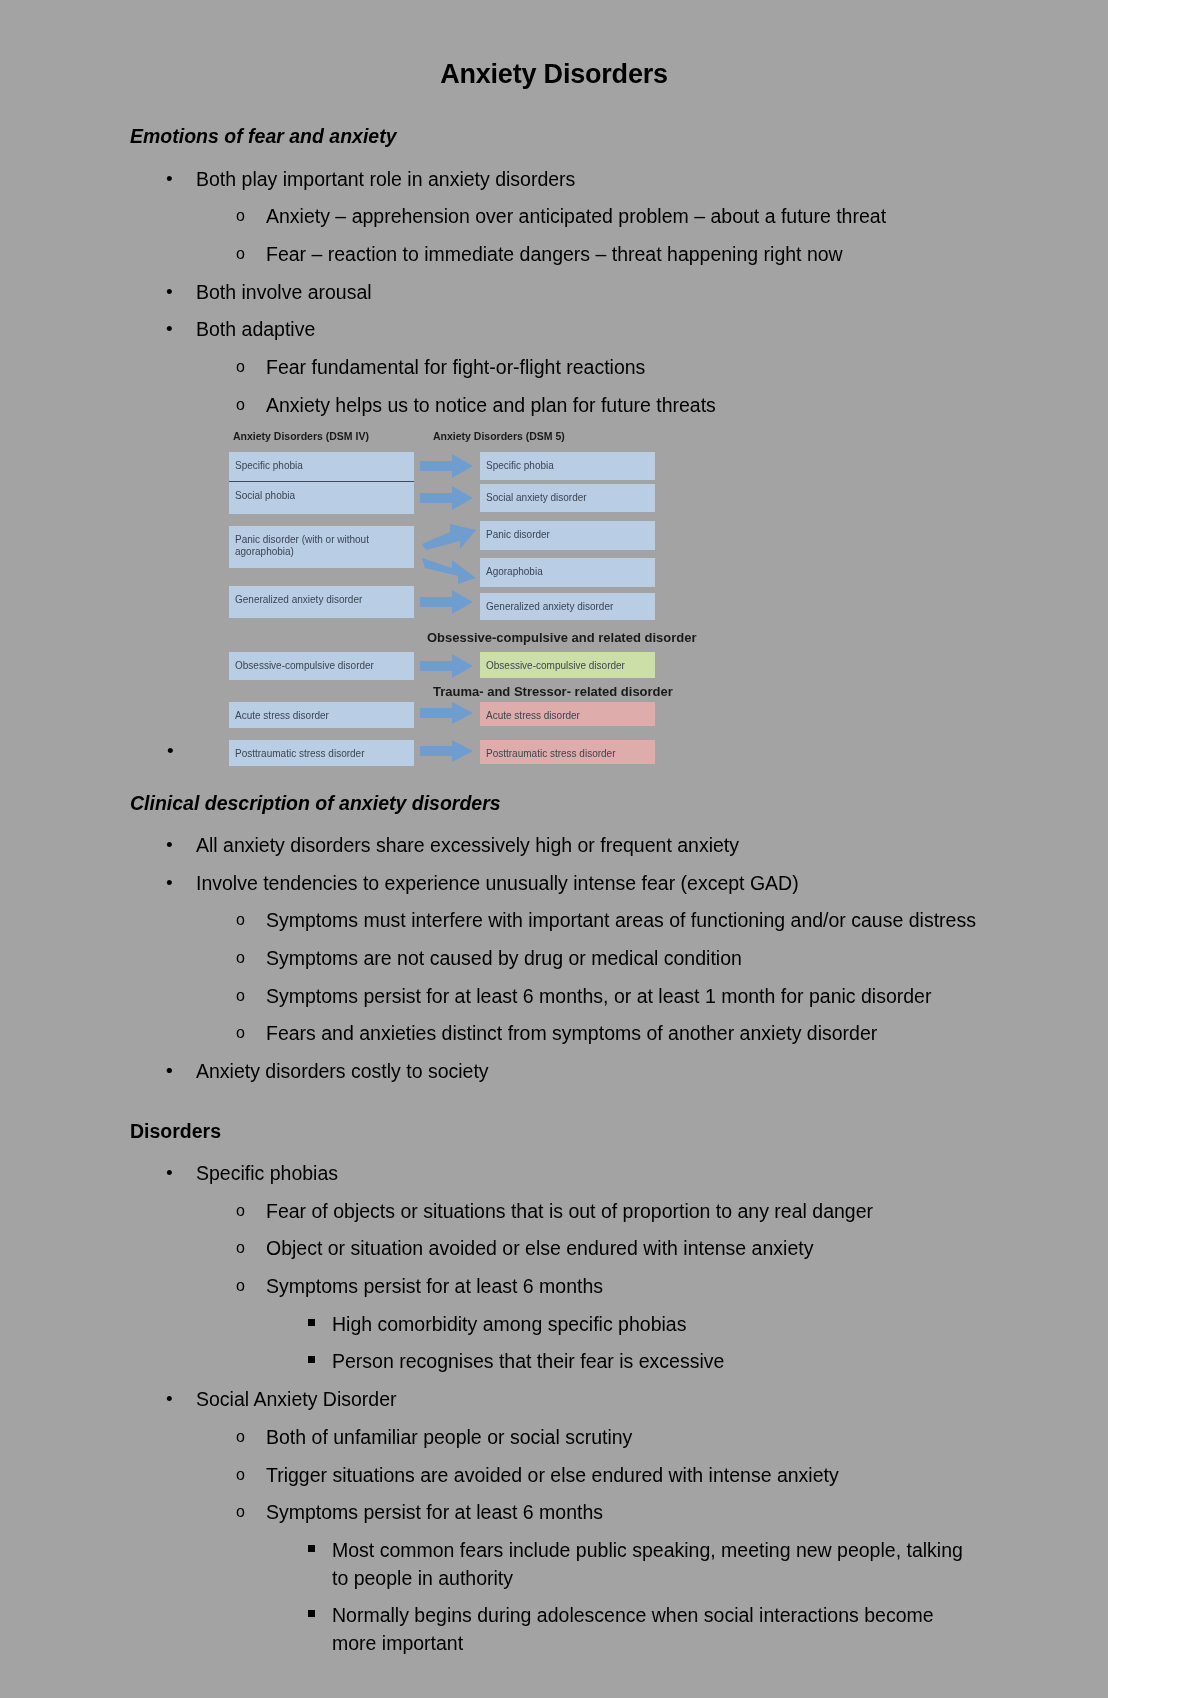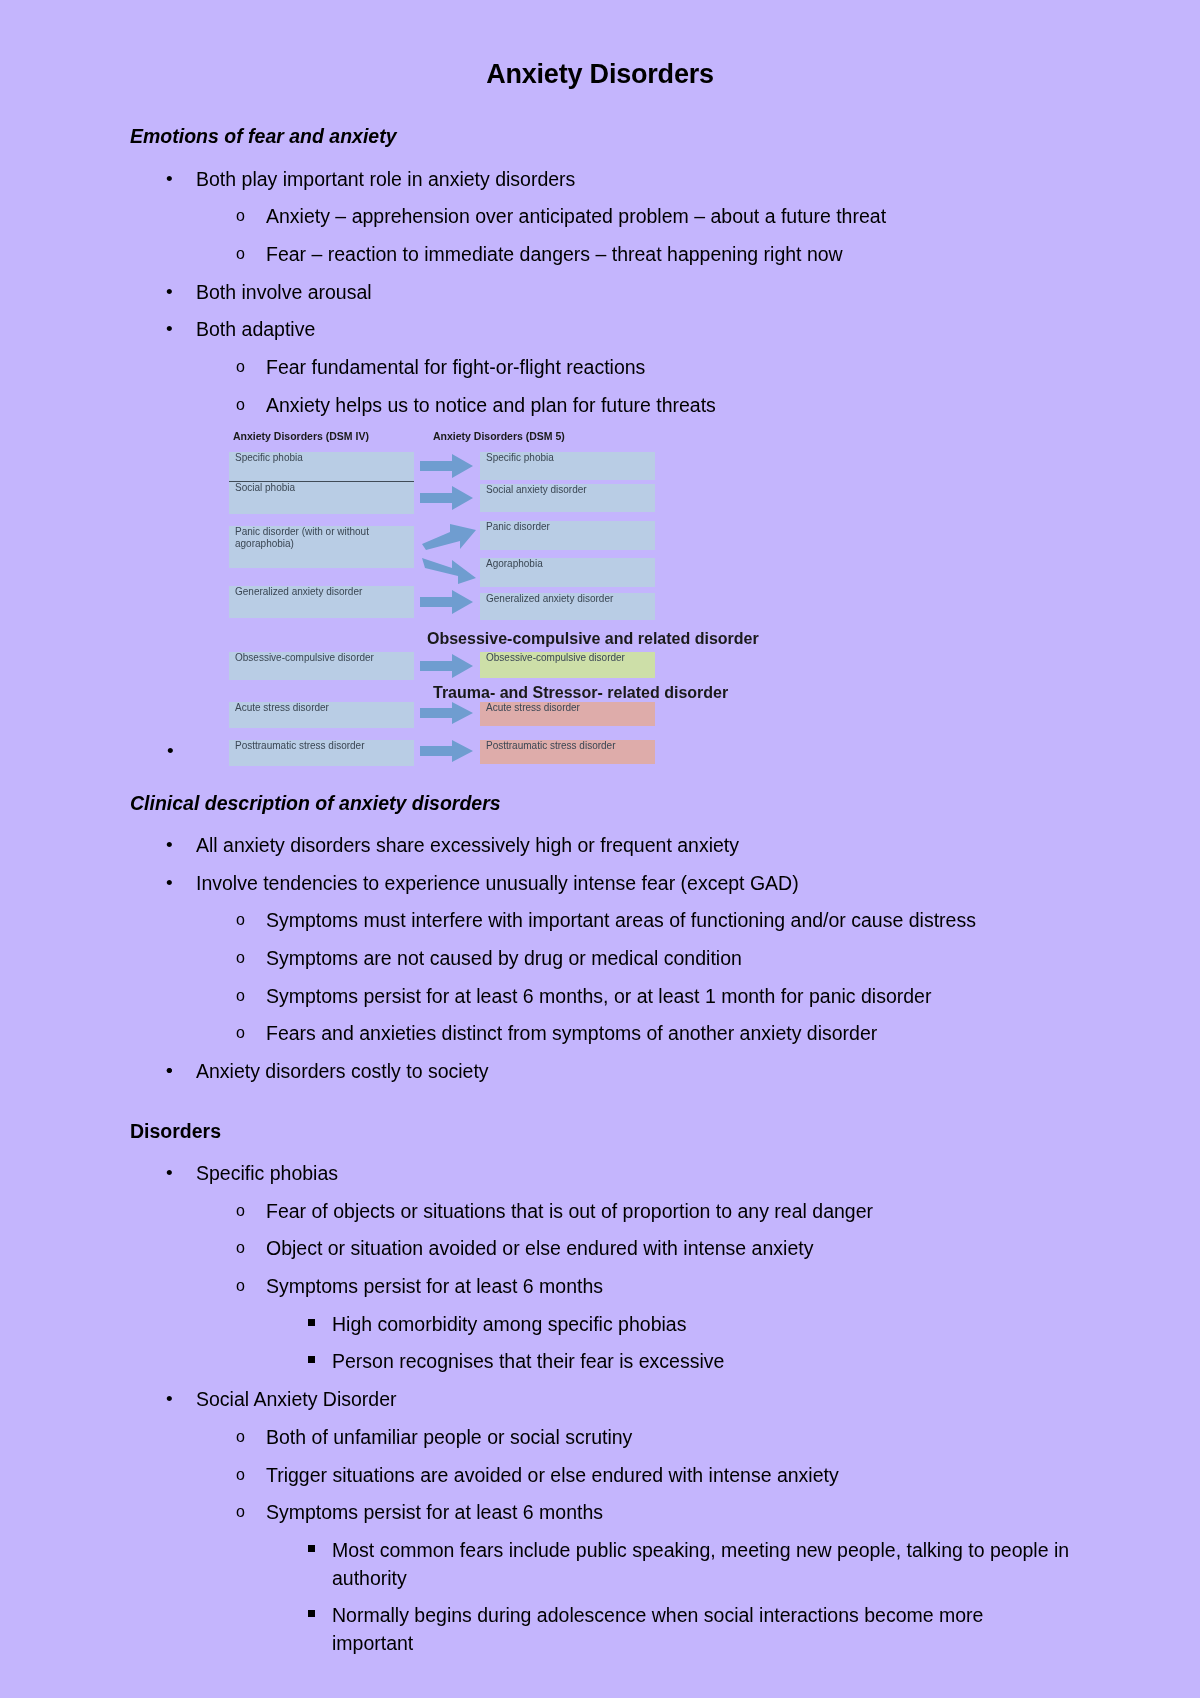--- a/index.html
+++ b/index.html
@@ -6,23 +6,23 @@
     margin: 0;
     padding: 0;
     background: #ffffff;
   }
   body {
     font-family: "Liberation Sans", sans-serif;
     color: #000000;
   }
   .page {
     position: relative;
-    width: 1200px;
+    width: 1108px;
     height: 1698px;
-    background: #c4b5fd;
+    background: #a3a3a3;
     box-sizing: border-box;
     padding: 44px 130px 0 130px;
     overflow: hidden;
   }
   .doc-title {
     text-align: center;
     font-size: 27px;
     font-weight: bold;
     letter-spacing: -0.2px;
     margin: 14px 0 0 0;
@@ -113,30 +113,30 @@
     font-size: 10.5px;
     font-weight: bold;
     color: #1a1a1a;
     white-space: nowrap;
   }
   .fig-box {
     position: absolute;
     box-sizing: border-box;
     font-size: 10px;
     color: #3a4653;
-    padding: 0 6px 0 6px;
+    padding: 8px 6px 0 6px;
     line-height: 1.25;
     overflow: hidden;
   }
   .fig-box.blue { background: #b9cde5; }
   .fig-box.green { background: #cddfa8; }
   .fig-box.pink { background: #deacaa; }
   .fig-subhead {
     position: absolute;
-    font-size: 16px;
+    font-size: 13px;
     font-weight: bold;
     color: #1a1a1a;
     white-space: nowrap;
   }
   .fig-rule {
     position: absolute;
     height: 1px;
     background: #404b57;
   }
   .arrow { position: absolute; }

